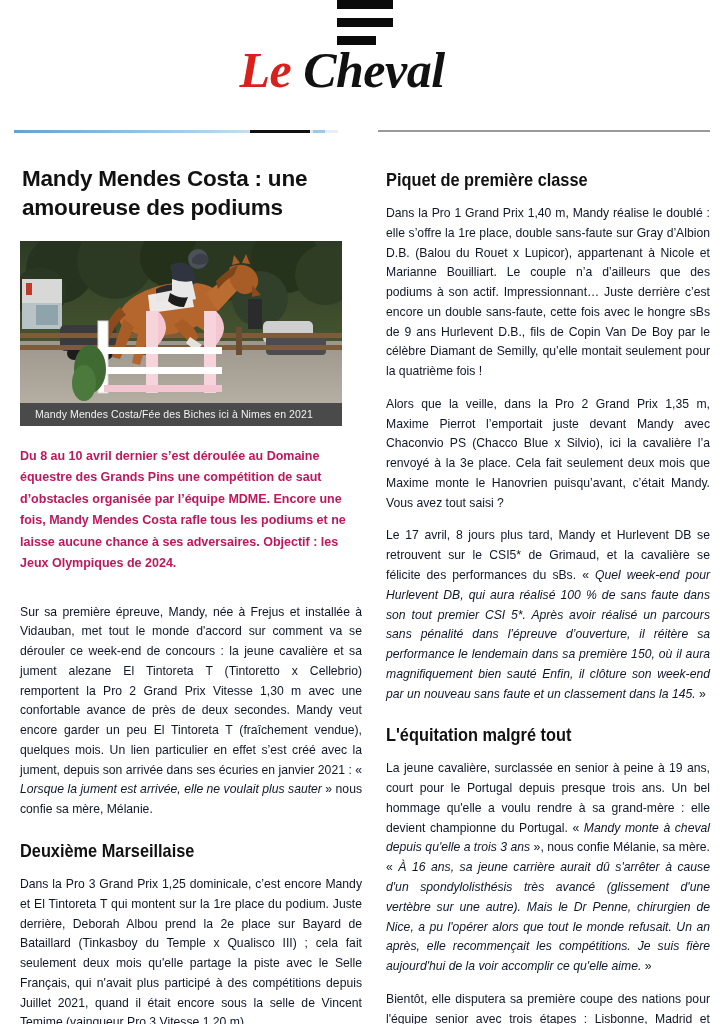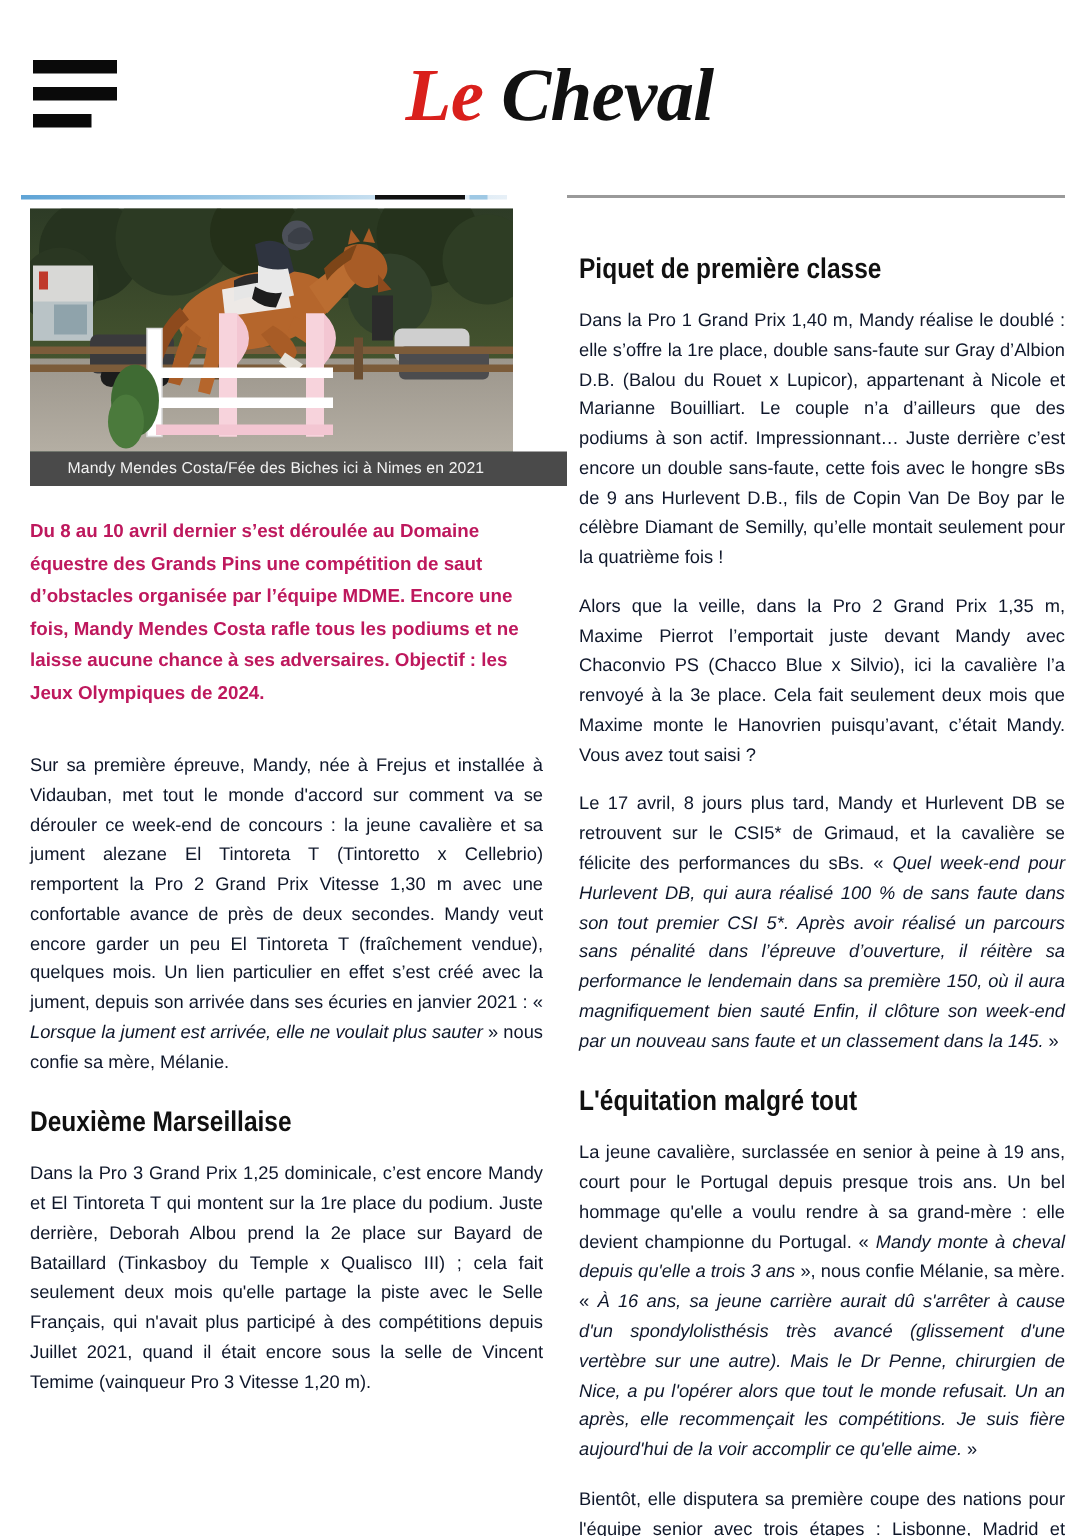--- a/index.html
+++ b/index.html
@@ -13,20 +13,21 @@
   }
   .page { position: relative; width: 724px; height: 1024px; background:#fff; }
 
   
   .masthead {
     position: relative;
     height: 125px;
     display: flex;
     align-items: center;
     padding: 0 16px;
+    flex-direction: column;
   }
   .hamburger {
     width: 56px;
     display: flex; flex-direction: column; gap: 9px;
     margin-left: 6px;
     cursor: pointer;
   }
   .hamburger span { display:block; height: 9px; background:#0a0a0a; }
   .hamburger span:nth-child(1){ width: 100%; }
   .hamburger span:nth-child(2){ width: 100%; }
@@ -110,22 +111,22 @@
     position: relative;
     width: 322px; height: 162px;
     overflow: hidden;
     background: #2f3b28;
   }
   .photo svg { display:block; }
   figcaption {
     background: #4a4a4a;
     color: #f2f2f2;
     font-size: 10.5px;
-    padding: 5px 25px 6px;
-    width: 358px;
+    padding: 5px 15px 6px;
+    width: 322px;
     letter-spacing: 0.1px;
   }
 
   .lede {
     font-size: 12.5px;
     font-weight: bold;
     line-height: 1.72;
     margin: 20px 0 0 6px;
     width: 342px;
     color: #be185d;
@@ -174,20 +175,21 @@
     <div class="rule-left"></div>
     <div class="rule-left-black"></div>
     <div class="rule-left-tip"></div>
     <div class="rule-right"></div>
   </div>
 
   <div class="columns">
 
     <div class="col-left">
 
+      <h1 class="headline">Mandy Mendes Costa : une amoureuse des podiums</h1>
 
       <figure>
         <div class="photo">
           <svg width="322" height="162" viewBox="0 0 322 162">
             <defs>
               <linearGradient id="skyg" x1="0" y1="0" x2="0" y2="1">
                 <stop offset="0" stop-color="#2d3b26"></stop>
                 <stop offset="1" stop-color="#46552f"></stop>
               </linearGradient>
               <linearGradient id="grd" x1="0" y1="0" x2="0" y2="1">

